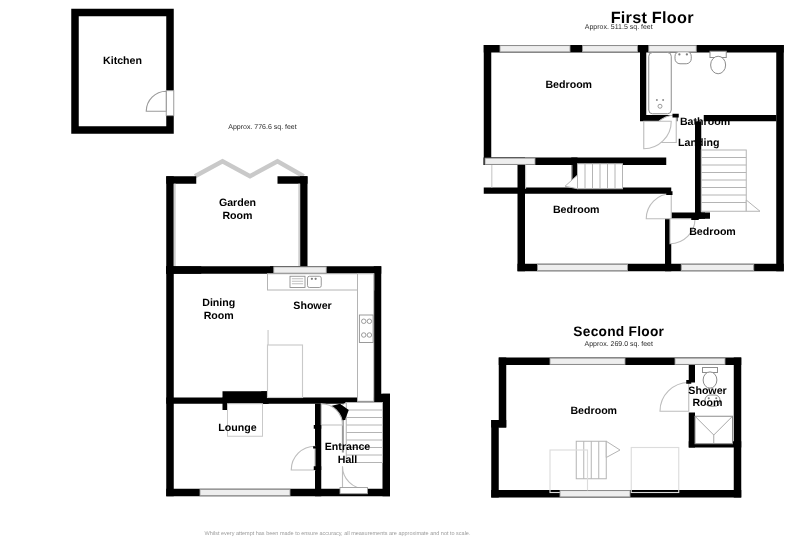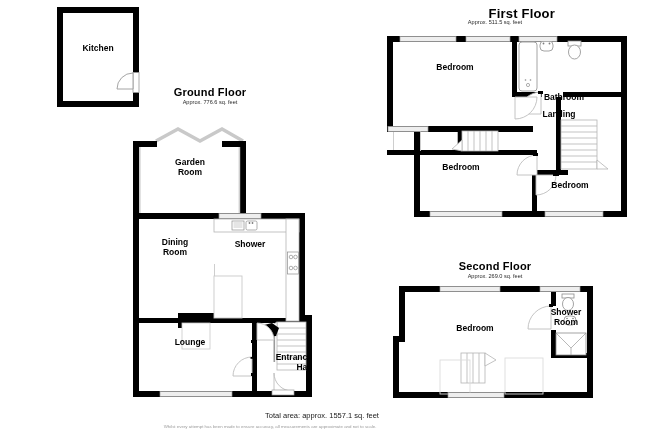--- a/index.html
+++ b/index.html
@@ -360,36 +360,35 @@
     </g>
 
     <g>
       <rect x="440" y="286.5" width="60" height="5" fill="#eeeeee" stroke="#9a9a9a" stroke-width="0.7"></rect>
       <rect x="540" y="286.5" width="40" height="5" fill="#eeeeee" stroke="#9a9a9a" stroke-width="0.7"></rect>
       <rect x="448" y="392.5" width="56" height="5" fill="#eeeeee" stroke="#9a9a9a" stroke-width="0.7"></rect>
     </g>
 
   </svg>
 
-  <div class="floor-title" style="left:150px; top:86px; width:120px; font-size:11px;">Ground Floor</div>
   <div class="floor-sub" style="left:150px; top:99px; width:120px; font-size:5.6px;">Approx. 776.6 sq. feet</div>
 
   <div class="room-label" style="left:48px; top:44px; width:100px; font-size:8.5px;">Kitchen</div>
 
   <div class="room-label" style="left:155px; top:158px; width:70px; font-size:8.5px;">Garden
 Room</div>
 
   <div class="room-label" style="left:140px; top:238px; width:70px; font-size:8.5px;">Dining
 Room</div>
 
   <div class="room-label" style="left:215px; top:240px; width:70px; font-size:8.5px;">Shower</div>
 
   <div class="room-label" style="left:155px; top:338px; width:70px; font-size:8.5px;">Lounge</div>
 
-  <div class="room-label" style="left:244px; top:353px; width:68px; font-size:8.5px;text-align:right;">Entrance
+  <div class="room-label" style="left:244px; top:353px; width:68px; font-size:8.5px;">Entrance
 Hall</div>
 
   <div class="floor-title" style="left:435px; top:6px; width:120px; font-size:13px;text-align:right;">First Floor</div>
   <div class="floor-sub" style="left:435px; top:19px; width:120px; font-size:5.6px;">Approx. 511.5 sq. feet</div>
 
   <div class="room-label" style="left:412px; top:63px; width:86px; font-size:8.5px;">Bedroom</div>
 
   <div class="room-label" style="left:524px; top:54px; width:80px; font-size:8.5px;margin-top:39px;">Bathroom</div>
 
   <div class="room-label" style="left:522px; top:110px; width:74px; font-size:8.5px;">Landing</div>
@@ -399,17 +398,16 @@
   <div class="room-label" style="left:527px; top:181px; width:86px; font-size:8.5px;">Bedroom</div>
 
   <div class="floor-title" style="left:435px; top:260px; width:120px; font-size:11px;">Second Floor</div>
   <div class="floor-sub" style="left:435px; top:273px; width:120px; font-size:5.6px;">Approx. 269.0 sq. feet</div>
 
   <div class="room-label" style="left:432px; top:324px; width:86px; font-size:8.5px;">Bedroom</div>
 
   <div class="room-label" style="left:533px; top:308px; width:66px; font-size:8.5px;">Shower
 Room</div>
 
-  <div class="total-area" style="left:172px; top:411px; width:300px; font-size:7.5px;">Total area: approx. 1557.1 sq. feet</div>
 
   <div class="disclaimer" style="left:60px; top:424px; width:420px; font-size:4.4px;">Whilst every attempt has been made to ensure accuracy, all measurements are approximate and not to scale.</div>
 
 </div>
 
 </body></html>

